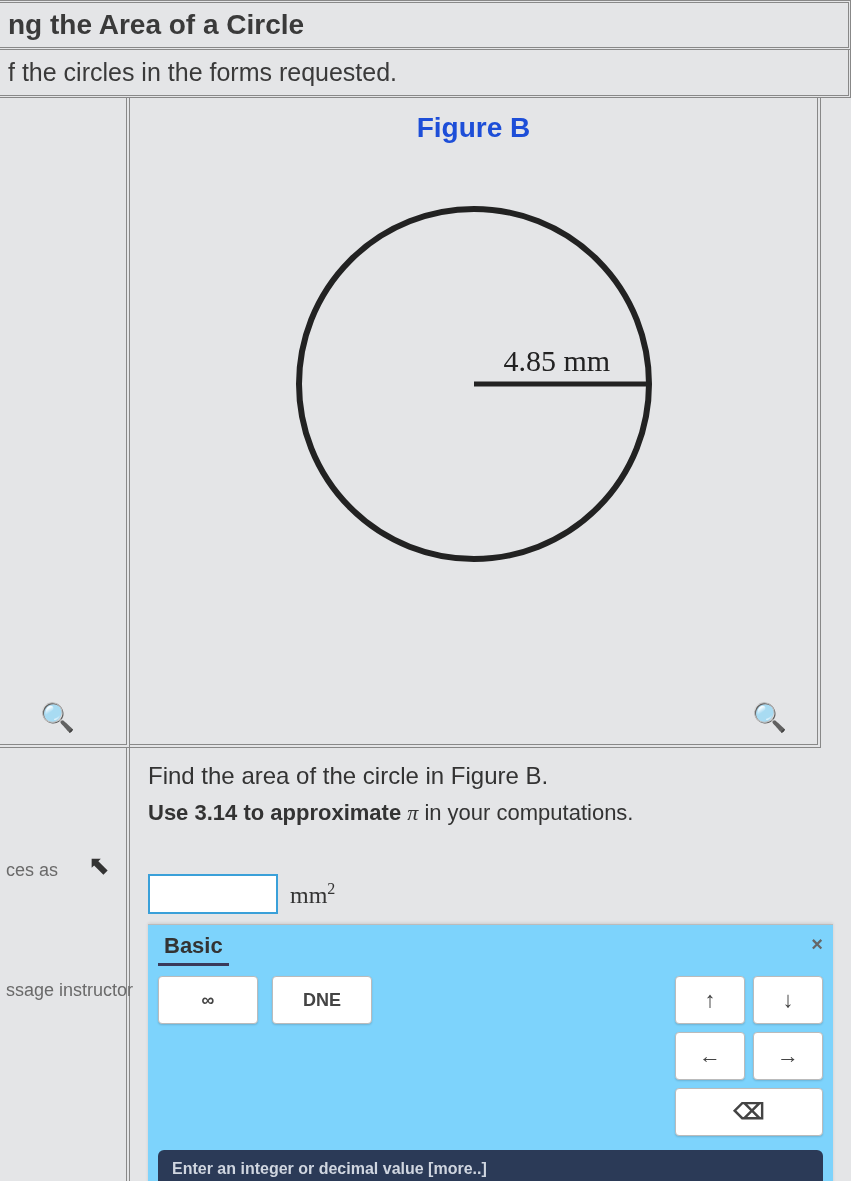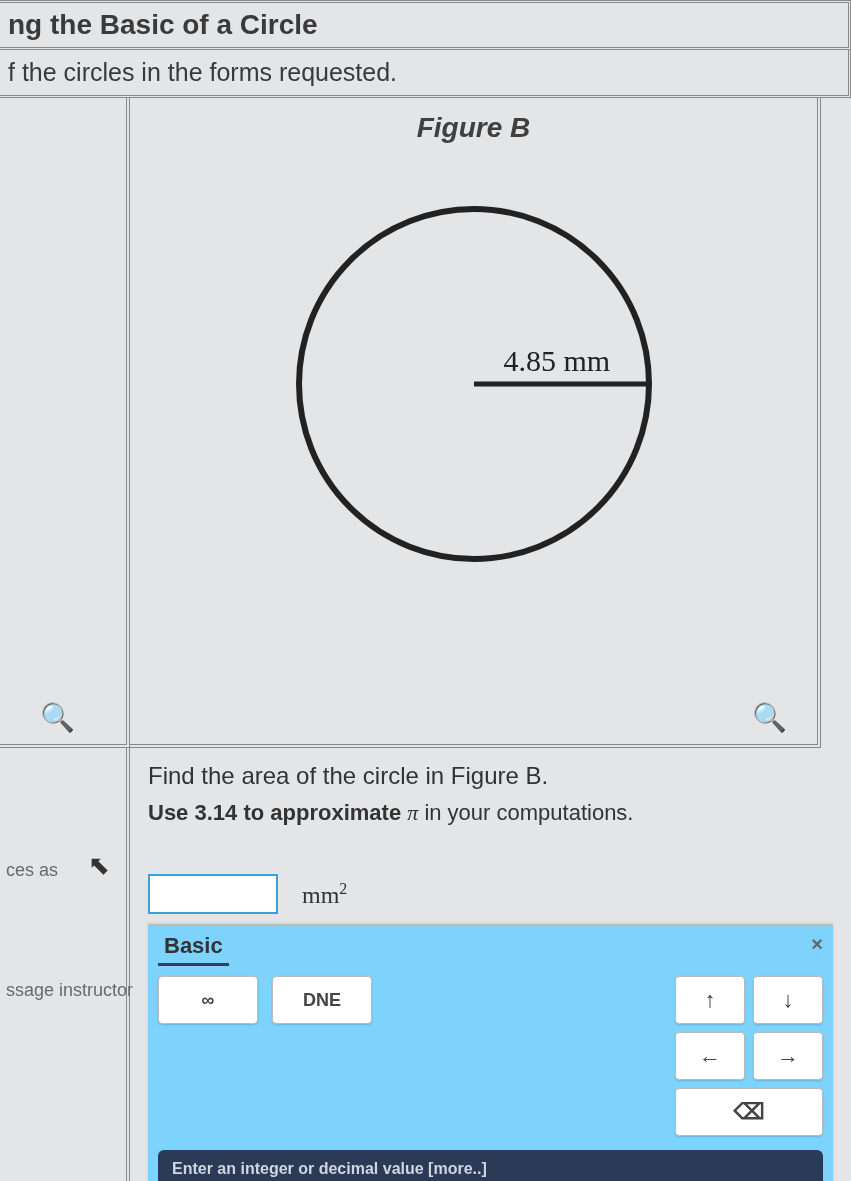--- a/index.html
+++ b/index.html
@@ -51,23 +51,22 @@
     flex-direction: column;
     align-items: center;
     padding-top: 14px;
   }
   .right-col {
     width: 30px;
   }
   .figure-title {
     font-weight: bold;
     font-size: 28px;
-    color: #404040;
+    color: #1d4ed8;
     margin-bottom: 30px;
-    font-style: italic;
   }
   .circle-wrap {
     position: relative;
     width: 380px;
     height: 380px;
     margin-top: 20px;
   }
   .circle-svg { width: 100%; height: 100%; }
   .radius-label {
     position: absolute;
@@ -105,21 +104,21 @@
   .q-text2 {
     font-size: 22px;
     color: #333;
     margin-bottom: 20px;
   }
   .q-text2 .bi { font-weight: bold; }
   .q-text2 .pi { font-style: italic; font-family: "Times New Roman", serif; }
   .input-row {
     display: flex;
     align-items: center;
-    gap: 24px;
+    gap: 12px;
     margin-bottom: 10px;
     margin-top: 48px;
   }
   .answer-input {
     width: 130px;
     height: 40px;
     border: 2px solid #3aa0d9;
     background: #fff;
     font-size: 20px;
     padding: 4px 6px;
@@ -215,21 +214,21 @@
     left: 88px;
     top: 850px;
     font-size: 26px;
     color: #333;
   }
 </style>
 </head>
 <body>
 
 <div class="page">
-  <div class="header-row">ng the Basic of a Circle</div>
+  <div class="header-row">ng the Area of a Circle</div>
   <div class="sub-row">f the circles in the forms requested.</div>
 
   <div class="grid">
     <div class="left-col">
       <span class="mag mag-left">🔍</span>
     </div>
     <div class="main-col">
       <div class="figure-title">Figure B</div>
       <div class="circle-wrap">
         <svg class="circle-svg" viewBox="0 0 380 380">

